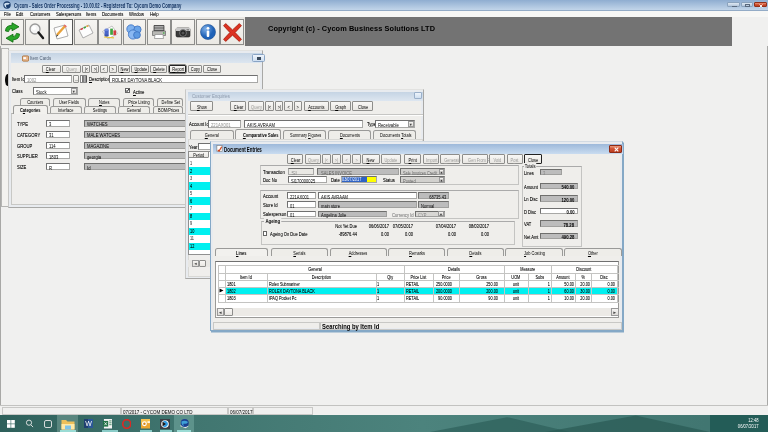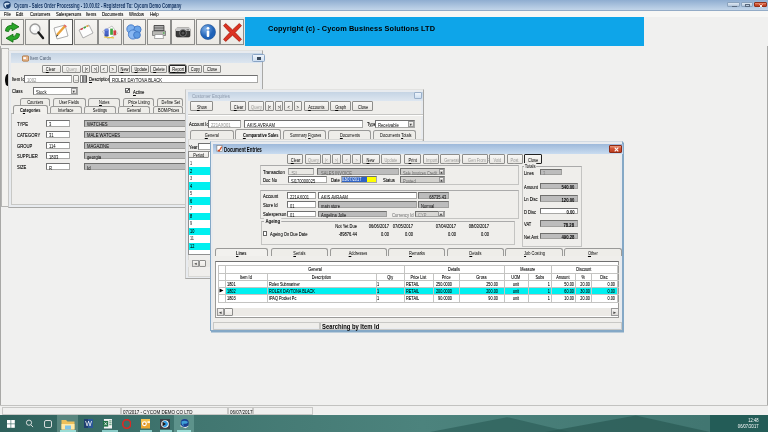--- a/index.html
+++ b/index.html
@@ -60,21 +60,21 @@
   <div class="a lbl" style="left:3.8px;top:0.5px;">File</div>
   <div class="a lbl" style="left:16.3px;top:0.5px;">Edit</div>
   <div class="a lbl" style="left:30px;top:0.5px;">Customers</div>
   <div class="a lbl" style="left:55.5px;top:0.5px;">Salespersons</div>
   <div class="a lbl" style="left:85.5px;top:0.5px;">Items</div>
   <div class="a lbl" style="left:102px;top:0.5px;">Documents</div>
   <div class="a lbl" style="left:128.8px;top:0.5px;">Window</div>
   <div class="a lbl" style="left:150px;top:0.5px;">Help</div>
 </div>
 
-<div class="a" id="toolbar" style="left:0;top:17px;width:644px;height:29px;background:#0ea5e9;">
+<div class="a" id="toolbar" style="left:0;top:17px;width:732px;height:29px;background:#737373;">
   <div class="a" style="left:0;top:0;width:245px;height:29px;background:#e9e7e2;"></div>
   <div class="a" style="left:267.5px;top:6.5px;font-size:7.5px;font-weight:bold;color:#000;transform:scaleX(.98);transform-origin:0 0;letter-spacing:.1px;">Copyright (c) - Cycom Business Solutions LTD</div>
   <div id="tbtns">
   <div class="a tbb" style="left:0.5px;"><svg width="21" height="21" viewBox="0 0 21 21">
             <path d="M3.5 9 Q3.5 3.5 10 3.2 L10 0.8 L17 4.8 L10 8.8 L10 6.4 Q6.8 6.6 6.6 9.6 Z" fill="#2aa62a" stroke="#0c680c" stroke-width=".8"></path>
             <path d="M17.5 12 Q17.5 17.5 11 17.8 L11 20.2 L4 16.2 L11 12.2 L11 14.6 Q14.2 14.4 14.4 11.4 Z" fill="#2aa62a" stroke="#0c680c" stroke-width=".8"></path>
           </svg></div>
   <div class="a tbb" style="left:24.9px;"><svg width="20" height="20" viewBox="0 0 20 20">
             <circle cx="8" cy="7" r="5" fill="#f5f5f5" stroke="#9a9a9a" stroke-width="1.3"></circle>
             <circle cx="7" cy="6" r="2" fill="#fff"></circle>

